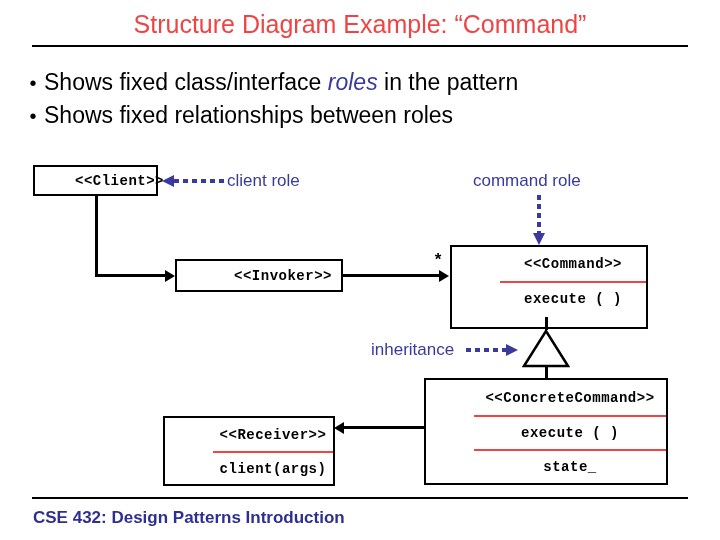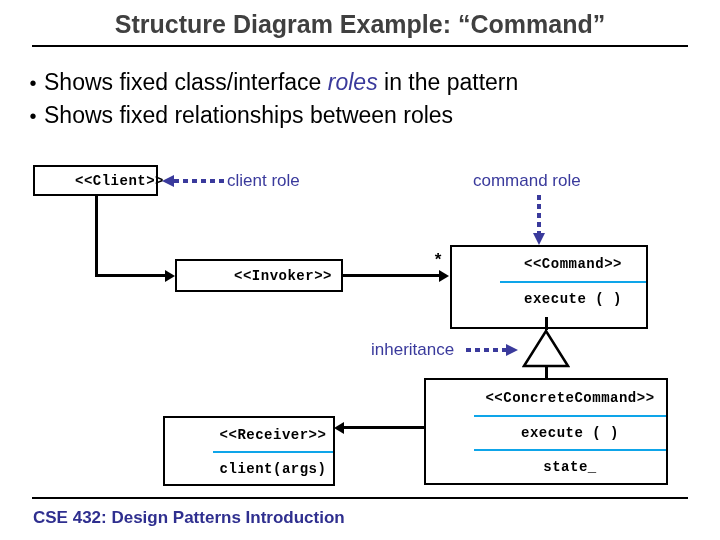--- a/index.html
+++ b/index.html
@@ -21,22 +21,22 @@
 
   
   #slide-title {
     position: absolute;
     left: 32px;
     top: 10px;
     width: 656px;
     text-align: center;
     font-family: "Liberation Sans", sans-serif;
     font-size: 25px;
-    font-weight: bold;
-    color: #404040;
+    font-weight: normal;
+    color: #ef4444;
     letter-spacing: 0px;
     white-space: nowrap;
   }
   #title-rule {
     position: absolute;
     left: 32px;
     top: 45px;
     width: 656px;
     height: 2px;
     background: #000000;
@@ -95,21 +95,21 @@
     color: #000000;
     text-align: center;
     display: flex;
     align-items: center;
     justify-content: center;
     box-sizing: border-box;
     white-space: nowrap;
     letter-spacing: 0.5px;
   }
   .uml-cell + .uml-cell {
-    border-top: 2px solid #0ea5e9;
+    border-top: 2px solid #ef4444;
   }
 
   #box-client  { left: 33px;  top: 165px; width: 125px; height: 31px; }
   #box-client  .uml-cell { height: 27px; }
 
   #box-invoker { left: 175px; top: 259px; width: 168px; height: 33px; }
   #box-invoker .uml-cell { height: 29px; }
 
   #box-command { left: 450px; top: 245px; width: 198px; height: 84px; }
   #box-command .uml-cell { height: 34px; }

